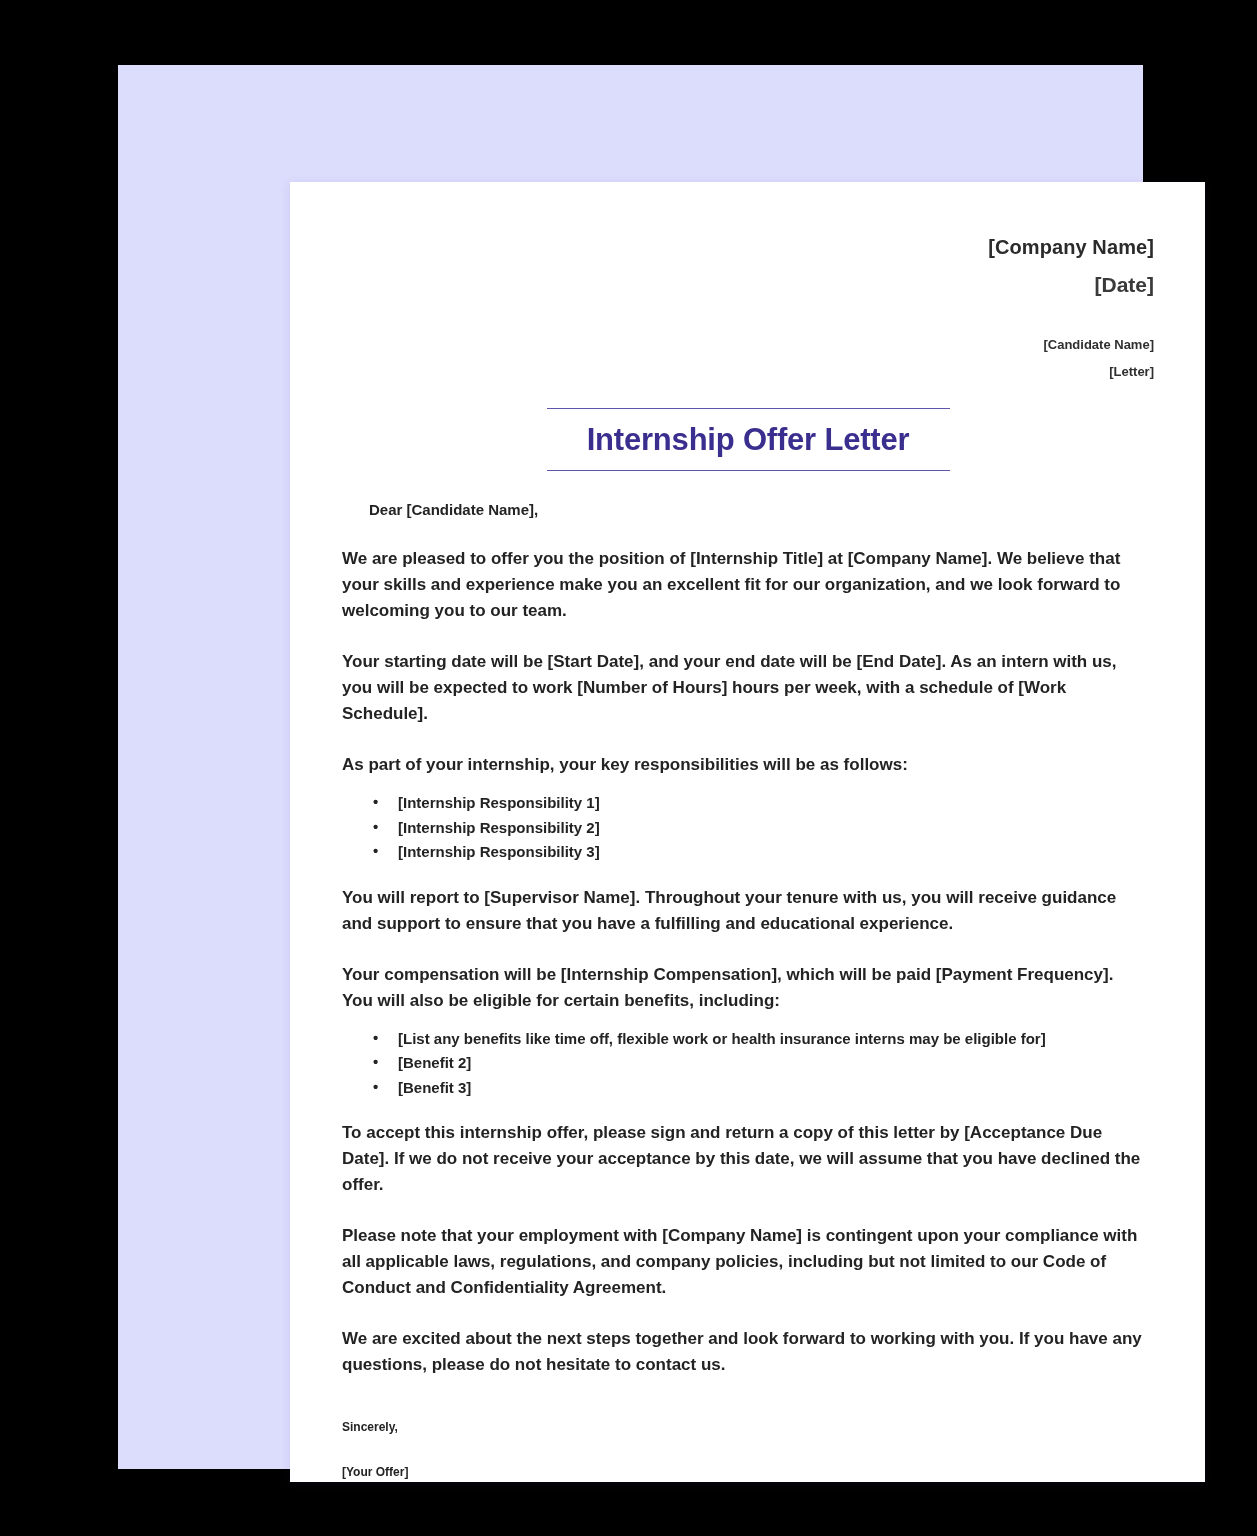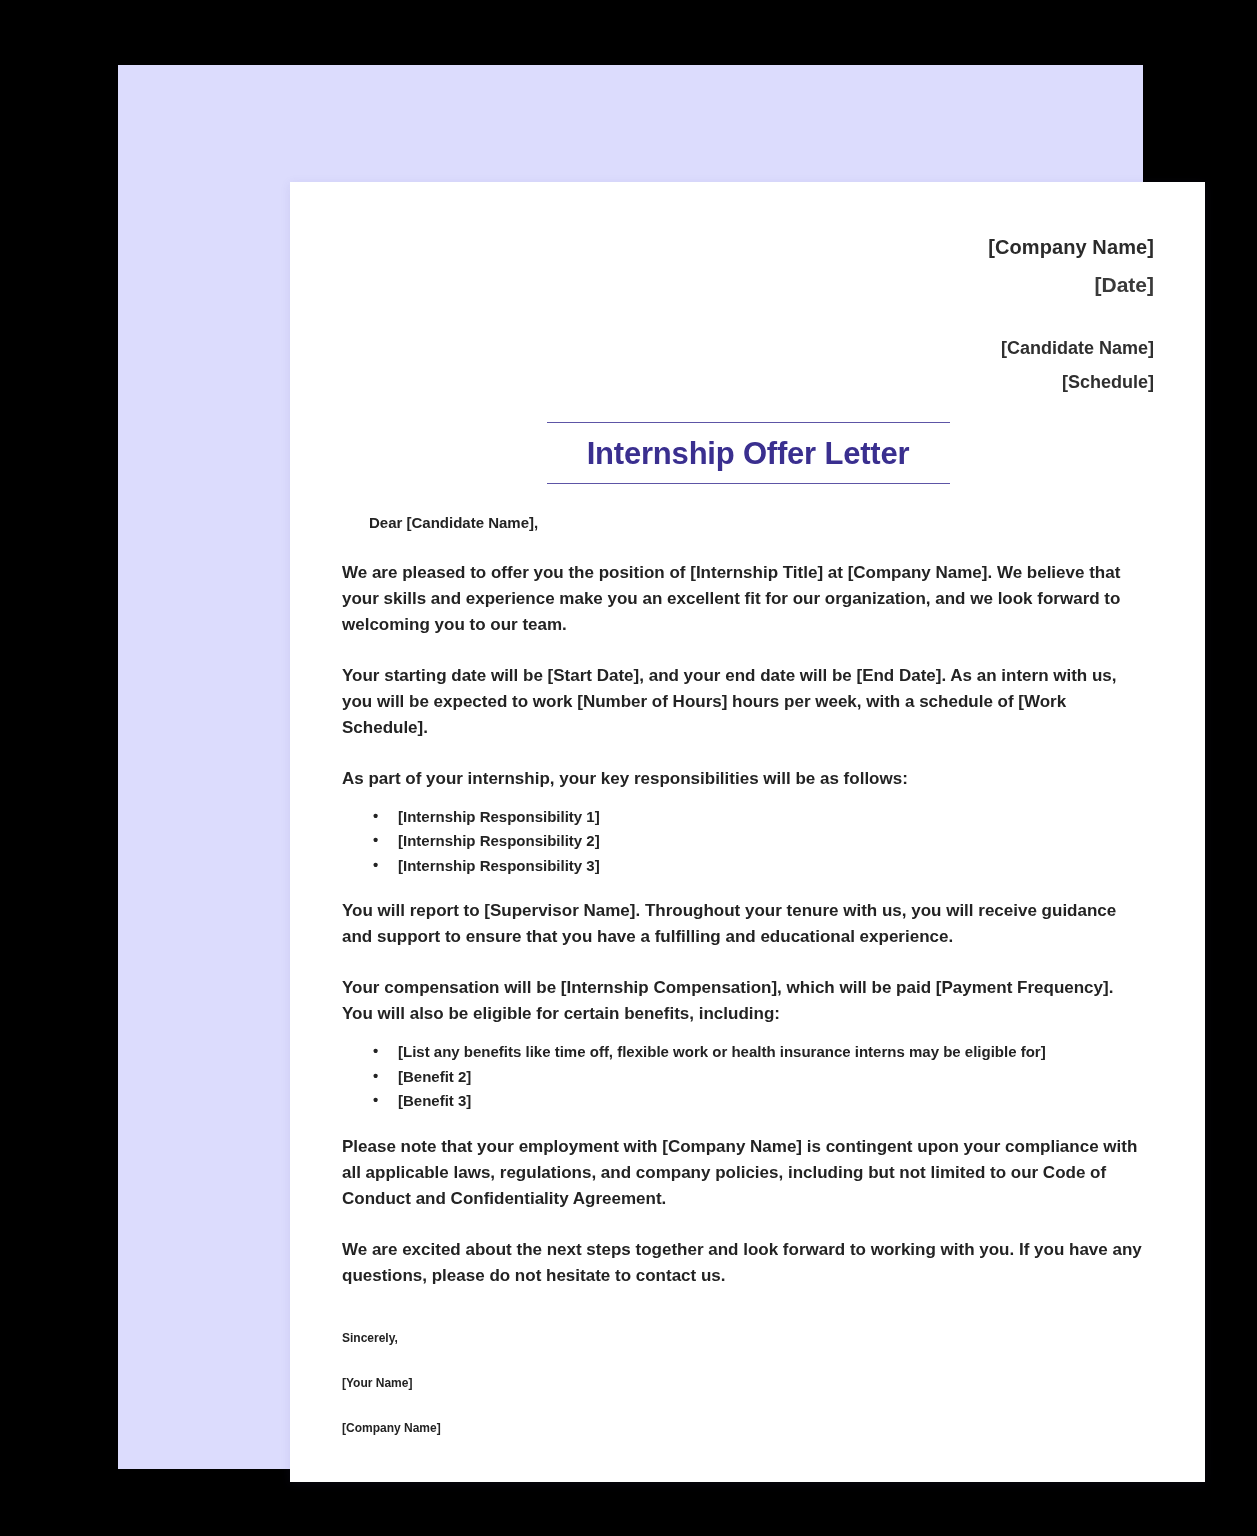--- a/index.html
+++ b/index.html
@@ -73,21 +73,21 @@
     line-height: 1.35;
     margin-top: 11px;
   }
 
   .recipient {
     margin-top: 37px;
     text-align: right;
   }
 
   .recipient div {
-    font-size: 18px;
+    font-size: 13px;
     font-weight: 600;
     color: #2f2f2f;
     line-height: 1.35;
     margin-bottom: 9px;
   }
   .recipient div:last-child { margin-bottom: 0; }
 
   
   .title-block {
     margin: 28px auto 4px auto;
@@ -179,21 +179,21 @@
     <div class="page">
       <div class="page-inner">
 
         <div class="letterhead">
           <div class="company-name">[Company Name]</div>
           <div class="date-line">[Date]</div>
         </div>
 
         <div class="recipient">
           <div>[Candidate Name]</div>
-          <div>[Schedule]</div>
+          <div>[Letter]</div>
         </div>
 
         <div class="title-block">
           <div class="doc-title">Internship Offer Letter</div>
         </div>
 
         <div class="body">
 
           <div class="salutation">Dear [Candidate Name],</div>
 
@@ -212,28 +212,29 @@
           <p class="para">You will report to [Supervisor Name]. Throughout your tenure with us, you will receive guidance and support to ensure that you have a fulfilling and educational experience.</p>
 
           <p class="para tight">Your compensation will be [Internship Compensation], which will be paid [Payment Frequency]. You will also be eligible for certain benefits, including:</p>
 
           <ul class="bullets">
             <li>[List any benefits like time off, flexible work or health insurance interns may be eligible for]</li>
             <li>[Benefit 2]</li>
             <li>[Benefit 3]</li>
           </ul>
 
+          <p class="para">To accept this internship offer, please sign and return a copy of this letter by [Acceptance Due Date]. If we do not receive your acceptance by this date, we will assume that you have declined the offer.</p>
 
           <p class="para">Please note that your employment with [Company Name] is contingent upon your compliance with all applicable laws, regulations, and company policies, including but not limited to our Code of Conduct and Confidentiality Agreement.</p>
 
           <p class="para">We are excited about the next steps together and look forward to working with you. If you have any questions, please do not hesitate to contact us.</p>
 
           <div class="signoff">
             <div>Sincerely,</div>
-            <div>[Your Name]</div>
+            <div>[Your Offer]</div>
             <div>[Company Name]</div>
           </div>
 
         </div>
 
       </div>
     </div>
 
   </div>
 

